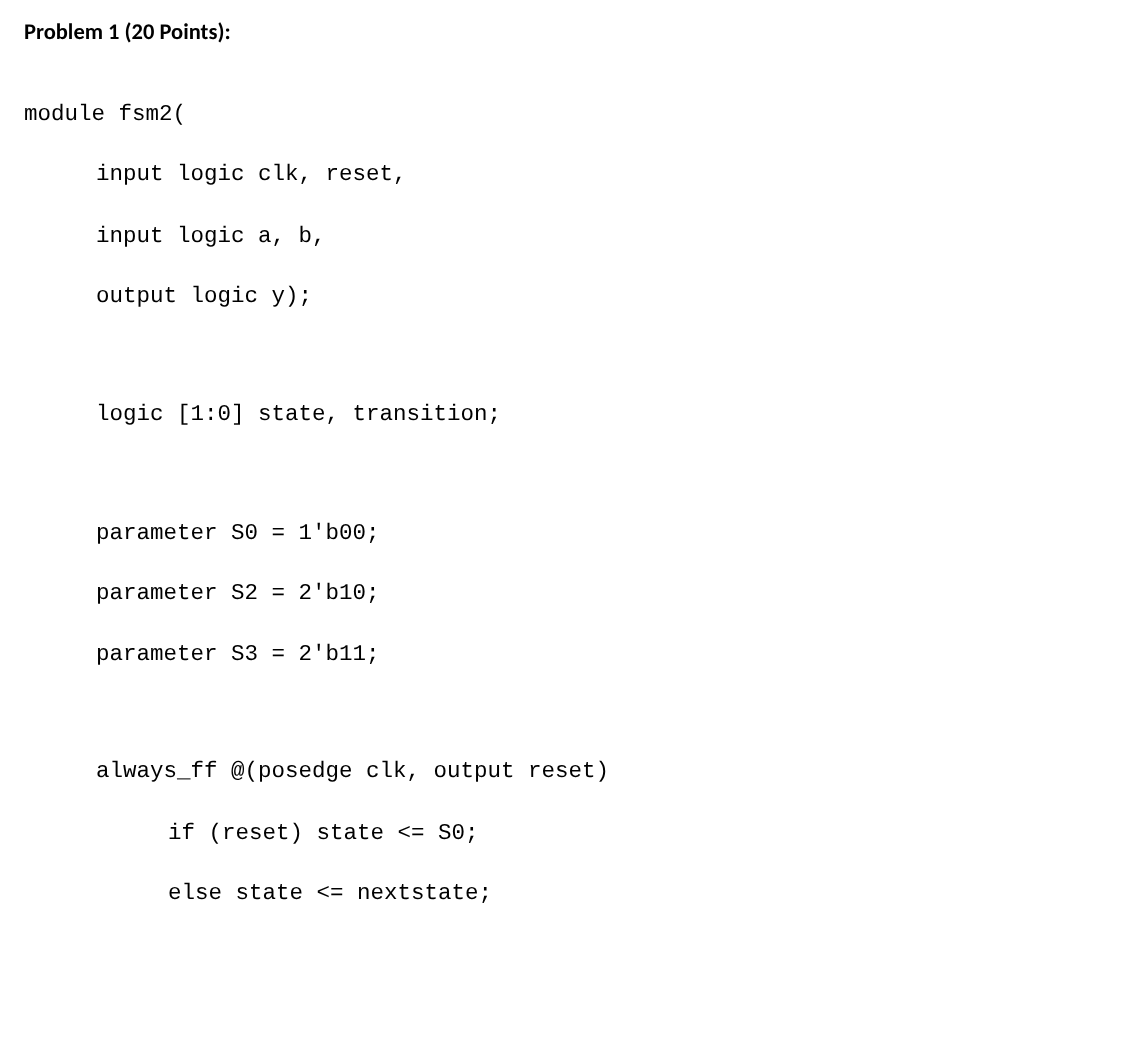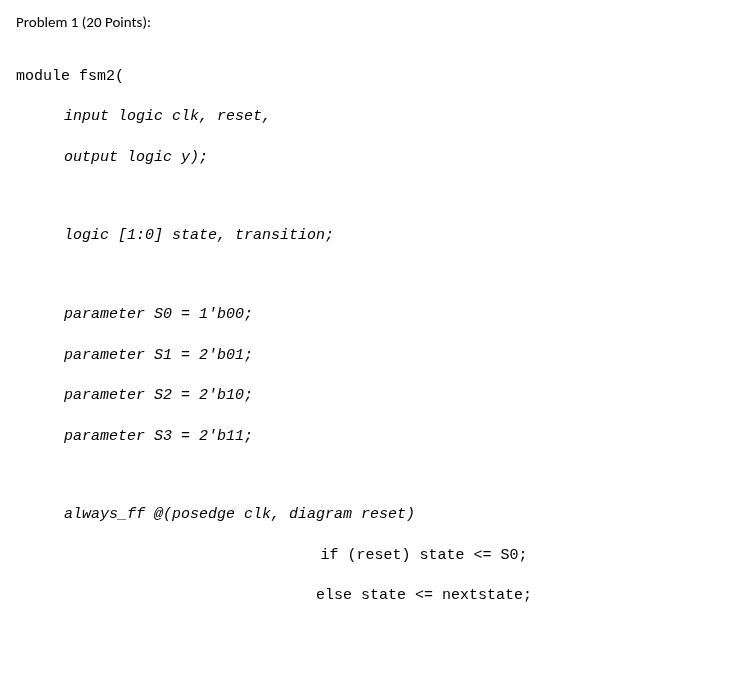--- a/index.html
+++ b/index.html
@@ -7,56 +7,56 @@
     padding: 12px 16px;
     font-family: Calibri, Arial, sans-serif;
     font-size: 15px;
     color: #000;
     background: #fff;
     width: 752px;
     box-sizing: border-box;
     line-height: 1.35;
   }
   .title {
-    font-weight: normal;
+    font-weight: bold;
     display: inline;
   }
   .prompt {
     margin-bottom: 14px;
   }
   .code {
     font-family: "Courier New", Courier, monospace;
     font-size: 15px;
     white-space: pre;
     line-height: 1.35;
   }
-  .ind1 { padding-left: 48px; font-style: italic; }
-  .ind2 { padding-left: 96px; text-align: center; }
+  .ind1 { padding-left: 48px; }
+  .ind2 { padding-left: 96px; }
   .blank { height: 18px; }
 </style>
 </head>
 <body>
 
 <div class="prompt">
   <span class="title">Problem 1 (20 Points):</span><br>
 </div>
 
 <div class="code">
 <div>module fsm2(</div>
 <div class="ind1">input logic clk, reset,</div>
+<div class="ind1">input logic a, b,</div>
 <div class="ind1">output logic y);</div>
 <div class="blank"></div>
 <div class="ind1">logic [1:0] state, transition;</div>
 <div class="blank"></div>
 <div class="ind1">parameter S0 = 1'b00;</div>
-<div class="ind1">parameter S1 = 2'b01;</div>
 <div class="ind1">parameter S2 = 2'b10;</div>
 <div class="ind1">parameter S3 = 2'b11;</div>
 <div class="blank"></div>
-<div class="ind1">always_ff @(posedge clk, diagram reset)</div>
+<div class="ind1">always_ff @(posedge clk, output reset)</div>
 <div class="ind2">if (reset) state &lt;= S0;</div>
 <div class="ind2">else state &lt;= nextstate;</div>
 <div class="blank"></div>
 
 
 
 
 
 
 

